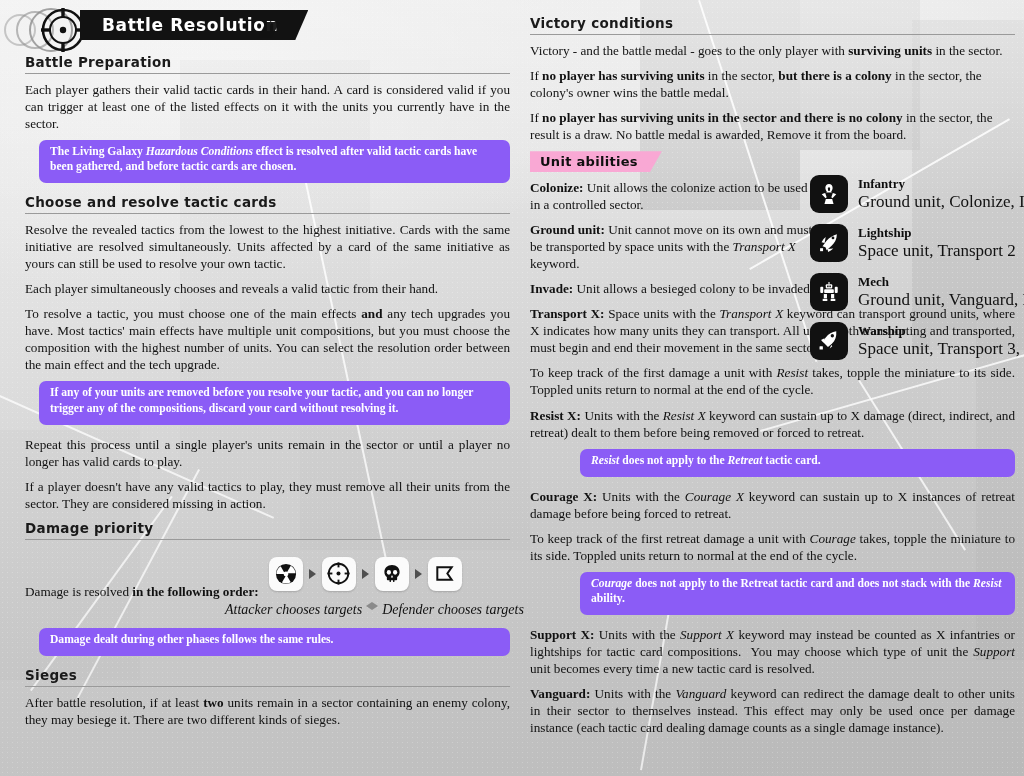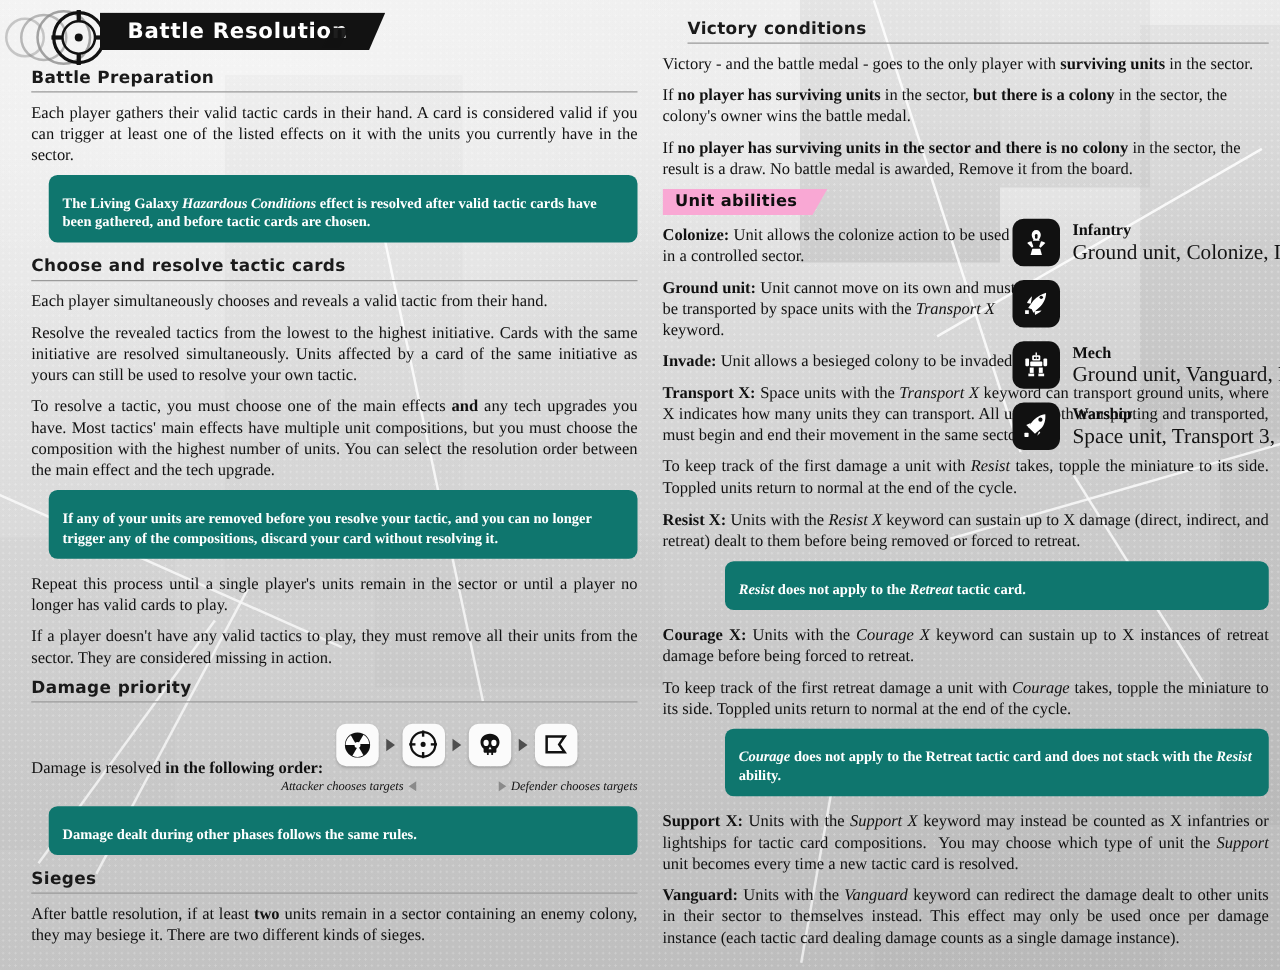--- a/index.html
+++ b/index.html
@@ -159,24 +159,24 @@
     color: #111111;
     margin-bottom: 8px;
     text-align: justify;
   }
   p.body.ragged { text-align: left; }
   b { font-weight: bold; text-align: center; }
   i { font-style: italic; }
 
   
   .callout {
-    background: #0f766e;
+    background: #8b5cf6;
     color: #ffffff;
     border-radius: 7px;
-    padding: 15px 11px 9px 11px;
+    padding: 4px 11px 9px 11px;
     font-size: 11.6px;
     line-height: 1.3;
     font-family: "Liberation Serif", serif;
     font-weight: bold;
     margin: 4px 0 11px 14px;
     width: calc(100% - 14px);
   }
   .callout.indent-r    { margin-left: 50px; width: calc(100% - 50px); }
 
   
@@ -211,23 +211,23 @@
   }
   .dmg-captions {
     display: flex;
     justify-content: space-between;
     margin-top: 2px;
     padding-left: 200px;
   }
   .cap {
     font-family: "Liberation Serif", serif;
     font-style: italic;
-    font-size: 10px;
+    font-size: 14px;
     color: #111;
-    display: flex; align-items: center; gap: 4px;
+    display: flex; gap: 4px;
     white-space: nowrap;
   }
   .cap-tri-l, .cap-tri-r {
     width: 0; height: 0;
     border-top: 4px solid transparent;
     border-bottom: 4px solid transparent;
   }
   .cap-tri-l { border-right: 6px solid #8a8a8a; }
   .cap-tri-r { border-left: 6px solid #8a8a8a; }
 
@@ -322,22 +322,22 @@
       <div class="banner-tail"></div>
     </div>
 
     <h2 class="sect first">Battle Preparation</h2>
     <p class="body">Each player gathers their valid tactic cards in their hand. A card is considered valid if you can trigger at least one of the listed effects on it with the units you currently have in the sector.</p>
     <div class="callout">
       The Living Galaxy <i>Hazardous Conditions</i> effect is resolved after valid tactic cards have been gathered, and before tactic cards are chosen.
     </div>
 
     <h2 class="sect">Choose and resolve tactic cards</h2>
+    <p class="body">Resolve the revealed tactics from the lowest to the highest initiative. Cards with the same initiative are resolved simultaneously. Units affected by a card of the same initiative as yours can still be used to resolve your own tactic.</p>
     <p class="body">Each player simultaneously chooses and reveals a valid tactic from their hand.</p>
-    <p class="body">Resolve the revealed tactics from the lowest to the highest initiative. Cards with the same initiative are resolved simultaneously. Units affected by a card of the same initiative as yours can still be used to resolve your own tactic.</p>
     <p class="body">To resolve a tactic, you must choose one of the main effects <b>and</b> any tech upgrades you have. Most tactics' main effects have multiple unit compositions, but you must choose the composition with the highest number of units. You can select the resolution order between the main effect and the tech upgrade.</p>
     <div class="callout">If any of your units are removed before you resolve your tactic, and you can no longer trigger any of the compositions, discard your card without resolving it.</div>
     <p class="body">Repeat this process until a single player's units remain in the sector or until a player no longer has valid cards to play.</p>
     <p class="body">If a player doesn't have any valid tactics to play, they must remove all their units from the sector. They are considered missing in action.</p>
 
     <h2 class="sect">Damage priority</h2>
 
     <div class="dmg-row">
       <span class="dmg-label">Damage is resolved <b>in the following order:</b></span>
       <div class="dmg-chain">
@@ -402,21 +402,21 @@
 
     <div class="callout" style="margin-top:10px;">Damage dealt during other phases follows the same rules.</div>
 
     <h2 class="sect">Sieges</h2>
     <p class="body">After battle resolution, if at least <b>two</b> units remain in a sector containing an enemy colony, they may besiege it. There are two different kinds of sieges.</p>
 
   </div>
 
   <div class="col col-right">
 
-    <h2 class="sect first" style="margin-top:15px;margin-left:20px;">Victory conditions</h2>
+    <h2 class="sect first" style="margin-top:15px;">Victory conditions</h2>
 
     <p class="body ragged">Victory - and the battle medal - goes to the only player with <b>surviving units</b> in the sector.</p>
 
     <p class="body ragged">If <b>no player has surviving units</b> in the sector, <b>but there is a colony</b> in the sector, the colony's owner wins the battle medal.</p>
 
     <p class="body ragged">If <b>no player has surviving units in the sector and there is no colony</b> in the sector, the result is a draw. No battle medal is awarded, Remove it from the board.</p>
 
     
     <div class="sect-banner">Unit abilities</div>
 
@@ -442,20 +442,24 @@
 
         <div class="unit-row">
           <div class="unit-icon">
             <svg width="26" height="26" viewBox="0 0 28 28">
               <path d="M22.5 4.5c-3.8.9-8.1 3.6-11.1 7L7 17.6l3.2 1.1 1.3 3.1 5.3-4.8c3.2-2.9 5.6-7.2 5.7-12.5z" fill="#fff"></path>
               <path d="M10.4 7.5c-2 1.6-3.5 3.7-4.4 5.8l3.2.6z" fill="#fff"></path>
               <path d="M18.6 19.9c-1.6 1.7-3.6 3-5.6 3.7l-.5-3.2z" fill="#fff"></path>
               <rect x="4.4" y="19.6" width="3.2" height="3.2" fill="#fff"></rect>
               <circle cx="18.3" cy="8.5" r="1.5" fill="#111"></circle>
             </svg>
+          </div>
+          <div class="unit-text">
+            <div class="unit-name">Lightship</div>
+            <div class="unit-traits">Space unit, Transport 2</div>
           </div>
         </div>
 
         <div class="unit-row">
           <div class="unit-icon">
             <svg width="26" height="26" viewBox="0 0 28 28">
               <rect x="10.5" y="5.6" width="7" height="4.6" rx="1" fill="#fff"></rect>
               <rect x="12" y="7" width="1.6" height="1.8" fill="#111"></rect>
               <rect x="14.4" y="7" width="1.6" height="1.8" fill="#111"></rect>
               <rect x="13.4" y="3.2" width="1.2" height="2.6" fill="#fff"></rect>

